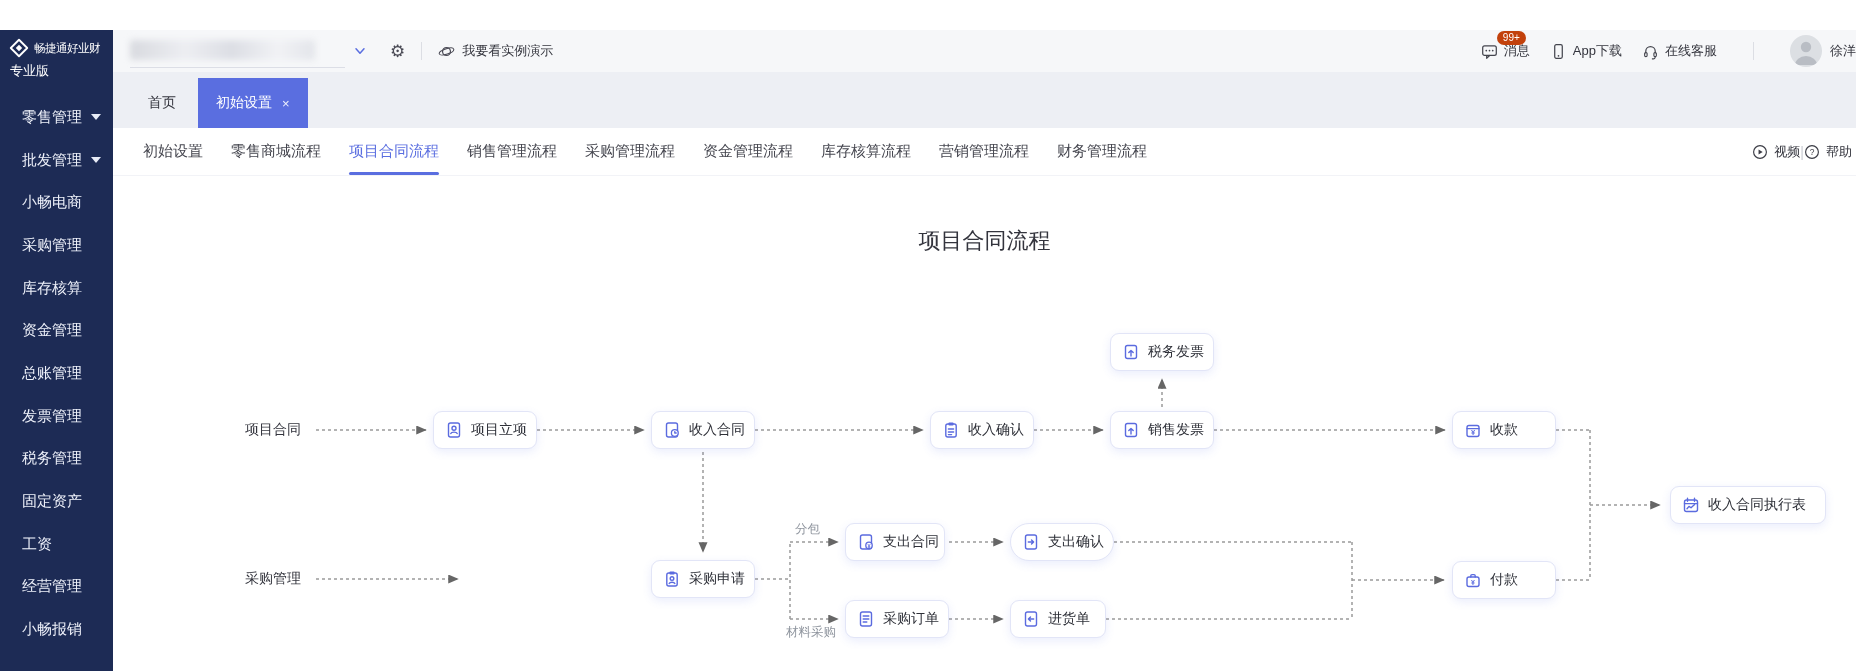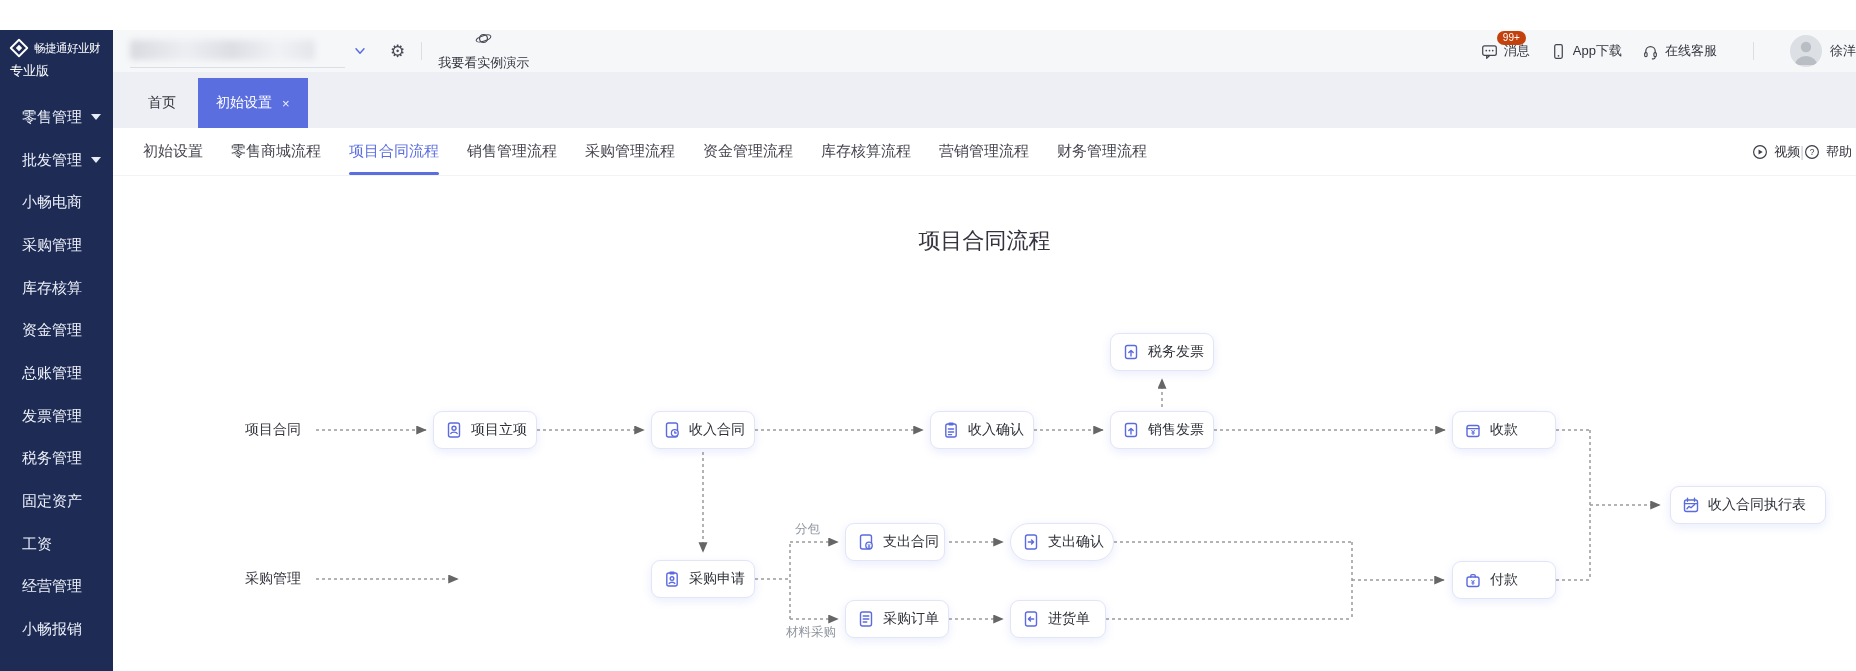--- a/index.html
+++ b/index.html
@@ -12,21 +12,21 @@
     background:#f6f7f9; display:flex; align-items:center; }
   .hleft { display:flex; align-items:center; margin-left:17px; }
   .blur-field { position:relative; width:200px; height:26px; }
   .blur-smudge { position:absolute; left:0; top:2px; width:185px; height:20px; border-radius:3px;
     background:linear-gradient(90deg,#d8dadf 0%,#edeef2 30%,#dcdee4 55%,#f1f2f5 80%,#e3e5ea 100%);
     filter:blur(3px); }
   .blur-underline { position:absolute; left:0; bottom:-4px; width:215px; height:1px; background:#dcdee6; }
   .chev { margin-left:22px; display:flex; }
   .gear { margin-left:22px; font-size:17px; color:#4a4a55; line-height:1; }
   .vdiv { width:1px; height:18px; background:#dcdee4; margin:0 16px; }
-  .demo { display:flex; align-items:center; gap:7px; font-size:13px; color:#33343d;flex-direction:column; }
+  .demo { display:flex; align-items:center; gap:7px; font-size:13px; color:#33343d; }
   .hright { position:absolute; right:0; top:0; height:42px; display:flex; align-items:center; gap:20px; }
   .hitem { display:flex; align-items:center; gap:6px; font-size:13px; color:#33343d; position:relative; }
   .badge { position:absolute; top:-11px; left:16px; background:#c2410c; color:#fff; font-size:10px;
     line-height:14px; padding:0 6px; border-radius:8px; white-space:nowrap; }
   .avatar { width:32px; height:32px; border-radius:50%; background:#dcdfe3; overflow:hidden;
     display:flex; align-items:flex-end; justify-content:center; }
   .uname { font-size:13px; white-space:nowrap; margin-left:-12px; }
 
   
   .navy-col { position:absolute; left:0; top:30px; width:113px; height:641px; background:#1d2b55; }

